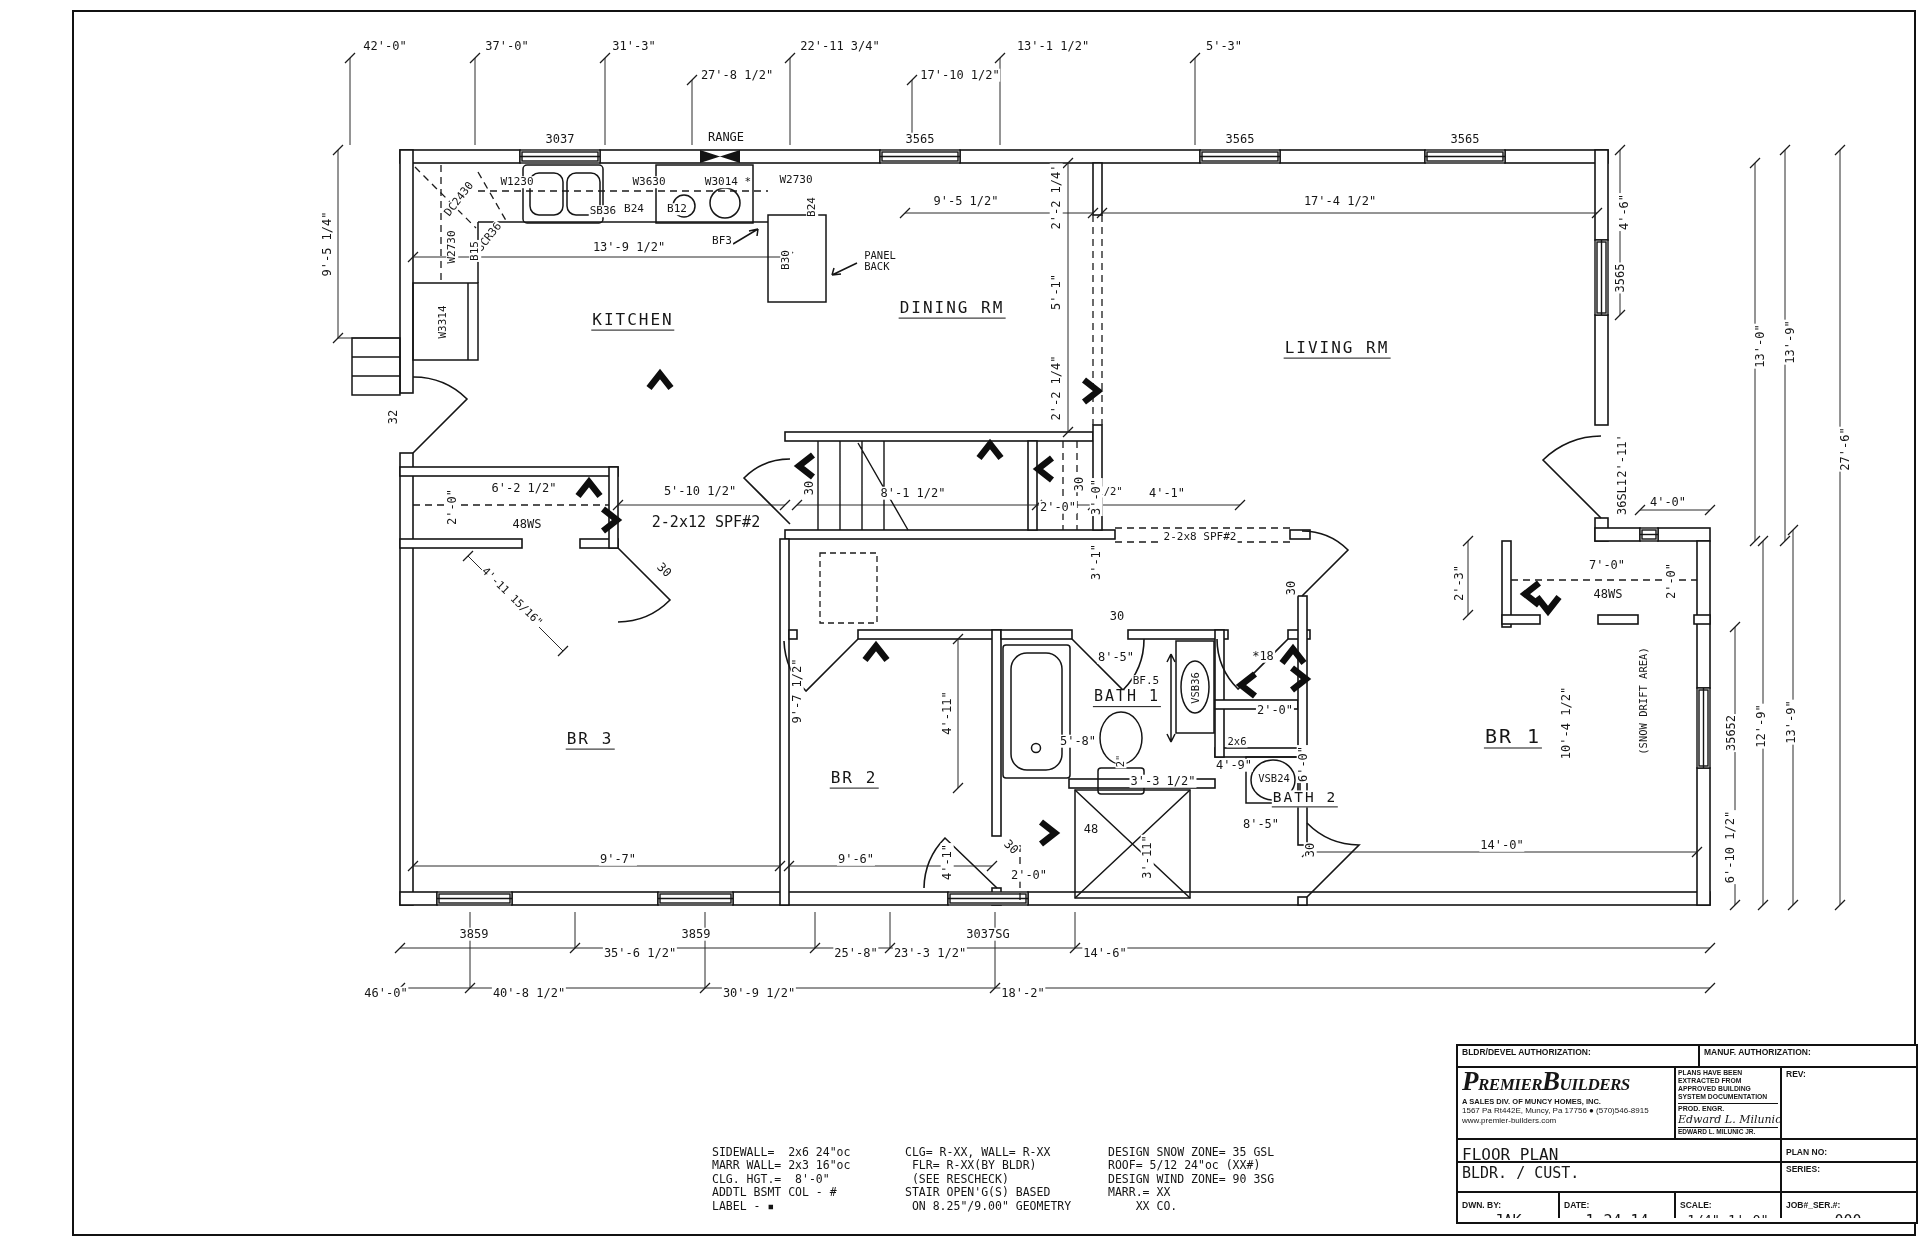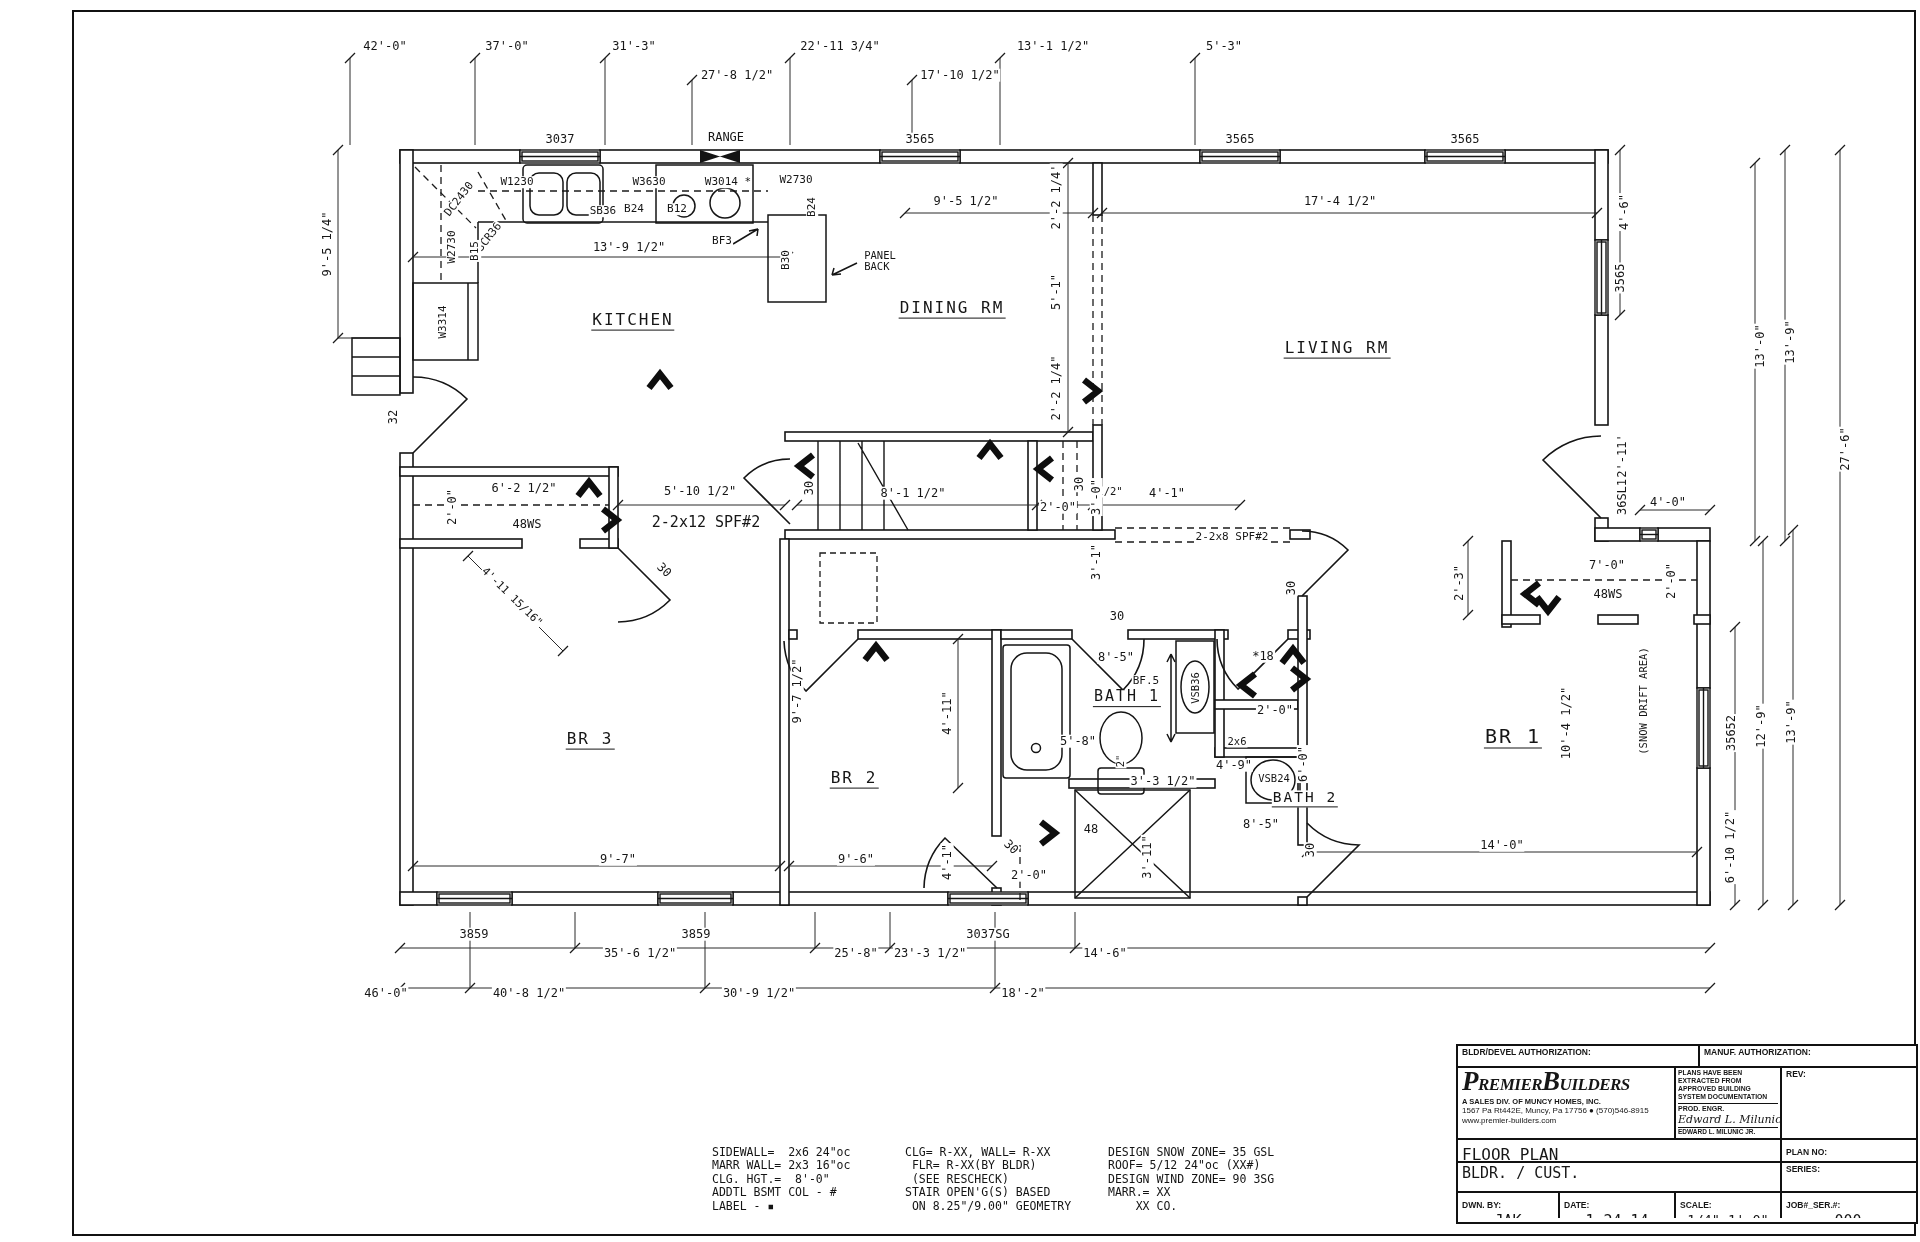--- a/index.html
+++ b/index.html
@@ -294,21 +294,21 @@
       <div class="pl" style="left: 512px; top: 597px; font-size: 11px; transform: translate(-50%, -50%) rotate(44deg);">4'-11 15/16"</div>
       <div class="pl" style="left: 664px; top: 570px; font-size: 12px; transform: translate(-50%, -50%) rotate(44deg);">30</div>
       <div class="pl" style="left: 700px; top: 491px; font-size: 12px; transform: translate(-50%, -50%) rotate(0deg);">5'-10 1/2"</div>
       <div class="pl" style="left: 706px; top: 523px; font-size: 15px; transform: translate(-50%, -50%) rotate(0deg);">2-2x12 SPF#2</div>
       <div class="pl" style="left: 809px; top: 488px; font-size: 12px; transform: translate(-50%, -50%) rotate(-90deg);">30</div>
       <div class="pl" style="left: 913px; top: 493px; font-size: 12px; transform: translate(-50%, -50%) rotate(0deg);">8'-1 1/2"</div>
       <div class="pl" style="left: 1058px; top: 507px; font-size: 12px; transform: translate(-50%, -50%) rotate(0deg);">2'-0"</div>
       <div class="pl" style="left: 1079px; top: 484px; font-size: 12px; transform: translate(-50%, -50%) rotate(-90deg);">30</div>
       <div class="pl" style="left: 1110px; top: 492px; font-size: 10.5px; transform: translate(-50%, -50%) rotate(0deg);">1/2"</div>
       <div class="pl" style="left: 1167px; top: 493px; font-size: 12px; transform: translate(-50%, -50%) rotate(0deg);">4'-1"</div>
-      <div class="pl" style="left: 1200px; top: 537px; font-size: 11px; transform: translate(-50%, -50%) rotate(0deg); margin-left: 32px;">2-2x8 SPF#2</div>
+      <div class="pl" style="left: 1200px; top: 537px; font-size: 11px; transform: translate(-50%, -50%) rotate(0deg);">2-2x8 SPF#2</div>
       <div class="pl" style="left: 1096px; top: 497px; font-size: 12px; transform: translate(-50%, -50%) rotate(-90deg);">3'-0"</div>
       <div class="pl" style="left: 1096px; top: 562px; font-size: 12px; transform: translate(-50%, -50%) rotate(-90deg);">3'-1"</div>
       <div class="pl" style="left: 1117px; top: 616px; font-size: 12px; transform: translate(-50%, -50%) rotate(0deg);">30</div>
       <div class="pl" style="left: 1116px; top: 657px; font-size: 12px; transform: translate(-50%, -50%) rotate(0deg);">8'-5"</div>
       <div class="pl" style="left: 1146px; top: 681px; font-size: 11px; transform: translate(-50%, -50%) rotate(0deg);">BF.5</div>
       <div class="pl u" style="left: 1127px; top: 698px; font-size: 15px; letter-spacing: 2px; transform: translate(-50%, -50%) rotate(0deg);">BATH 1</div>
       <div class="pl" style="left: 1078px; top: 741px; font-size: 12px; transform: translate(-50%, -50%) rotate(0deg);">5'-8"</div>
       <div class="pl" style="left: 947px; top: 713px; font-size: 12px; transform: translate(-50%, -50%) rotate(-90deg);">4'-11"</div>
       <div class="pl" style="left: 1196px; top: 688px; font-size: 10.5px; transform: translate(-50%, -50%) rotate(-90deg);">VSB36</div>
       <div class="pl" style="left: 1263px; top: 656px; font-size: 12px; transform: translate(-50%, -50%) rotate(0deg);">*18</div>

